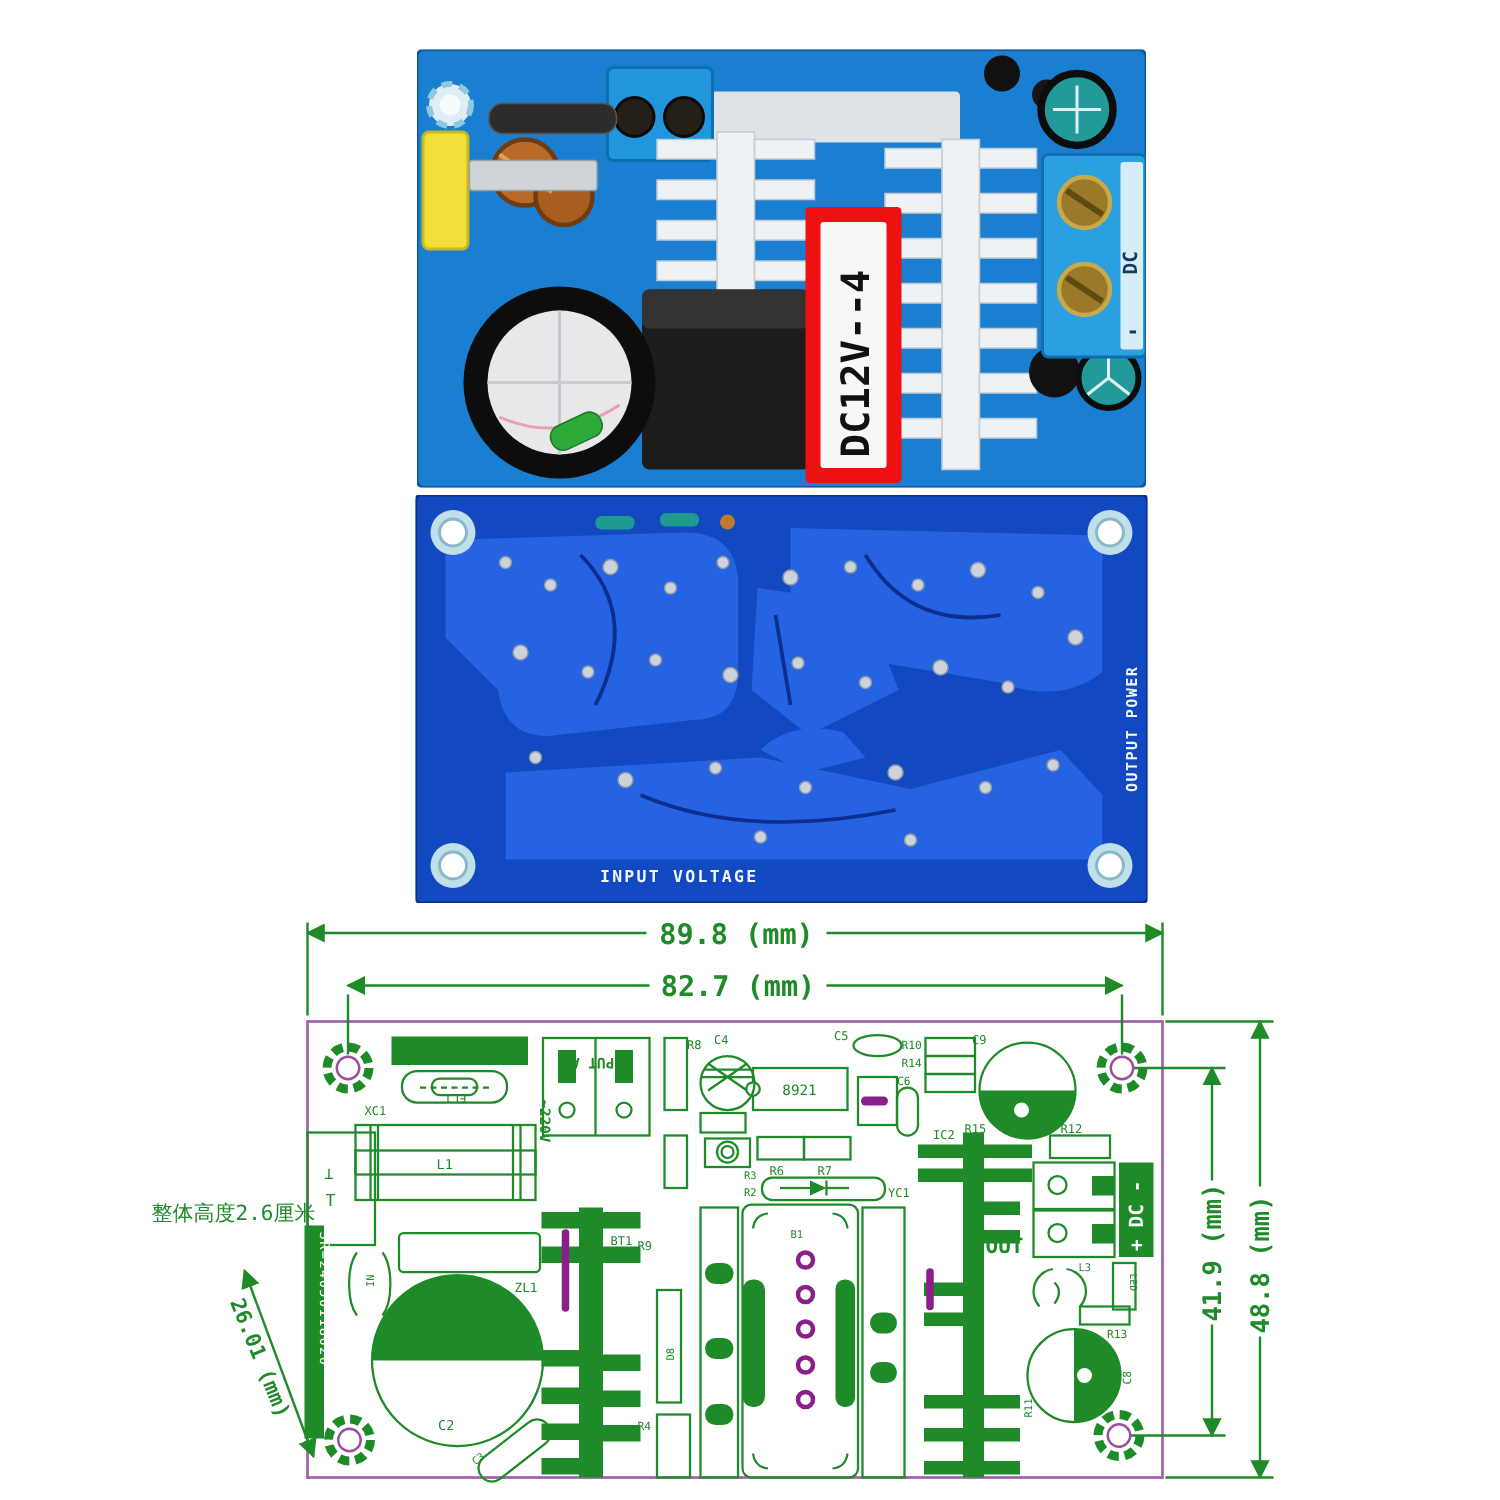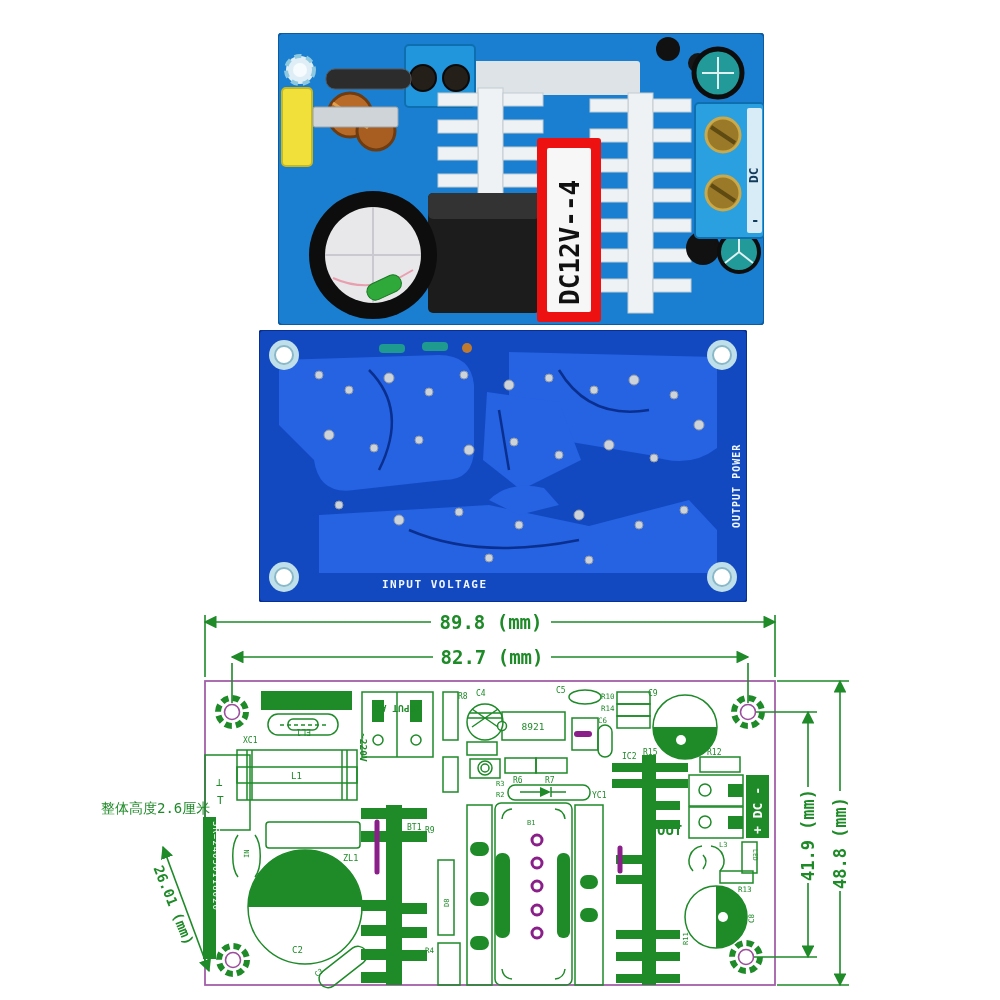--- a/index.html
+++ b/index.html
@@ -109,21 +109,21 @@
   </g>
 
   <g>
     <rect x="259" y="105" width="64" height="184" rx="3" fill="#ee1111"></rect>
     <rect x="269" y="115" width="44" height="164" rx="2" fill="#f7f7f7"></rect>
     <text transform="translate(301,272) rotate(-90)" font-size="26" font-weight="bold" fill="#111">DC12V--4</text>
   </g>
 </svg>
 </div>
 
-<div class="photo" style="left:259px;top:330px;width:420px;height:272px;">
+<div class="photo" style="left:277px;top:330px;width:420px;height:272px;">
 <svg width="488" height="272" viewBox="0 0 488 272">
   <rect x="0" y="0" width="488" height="272" rx="4" fill="#1249c0" stroke="#0a2f8f" stroke-width="2"></rect>
   <g fill="#2563e3">
     <path d="M20,30 L180,25 Q212,25 215,55 L215,118 Q215,150 185,150 L95,160 Q60,165 55,130 L20,95 Z"></path>
     <path d="M250,22 L458,27 L458,118 Q430,140 390,125 L300,110 Q255,105 250,70 Z"></path>
     <path d="M60,185 L230,175 L330,196 L430,170 L458,200 L458,243 L60,243 Z"></path>
     <path d="M228,62 L300,72 L322,130 L262,160 L224,130 Z"></path>
     <path d="M230,170 Q250,150 285,158 L300,175 L260,185 Z"></path>
   </g>
   <g stroke="#0a2f8f" stroke-width="2.5" fill="none">

